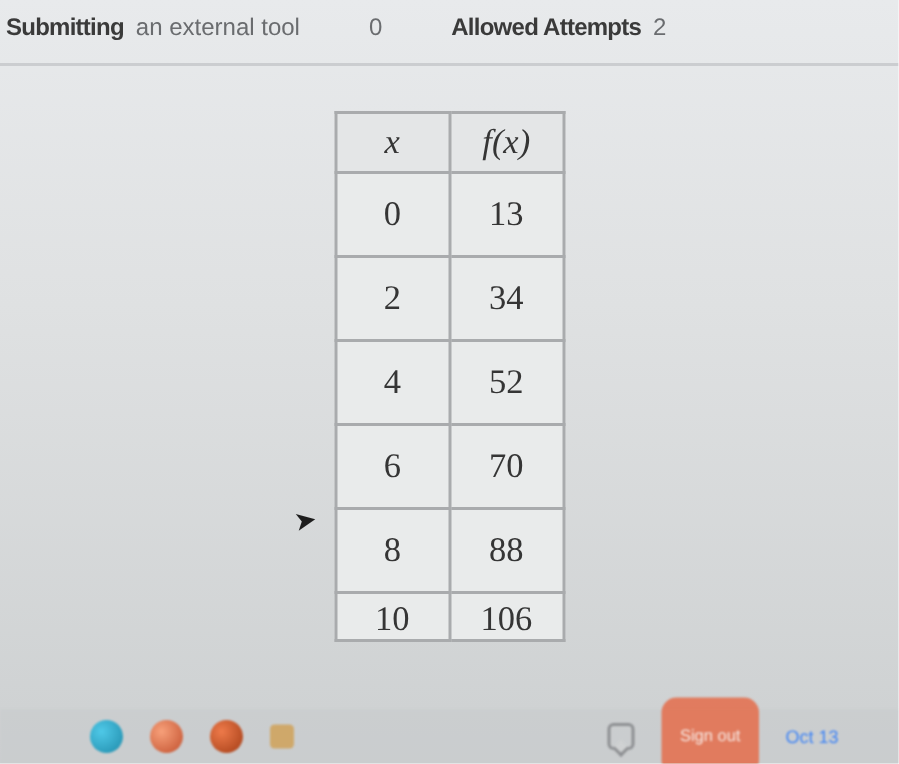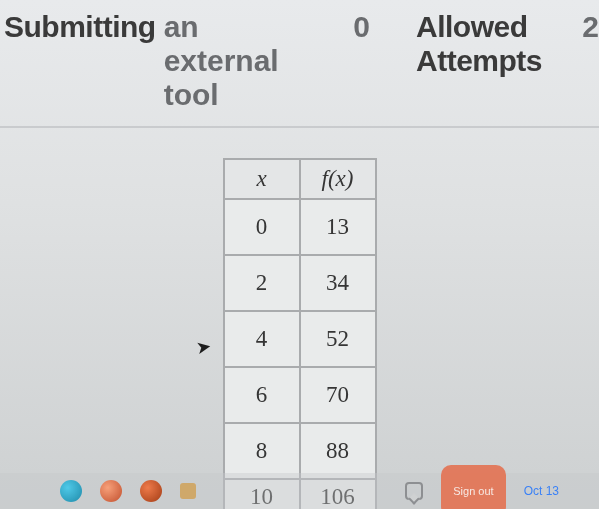--- a/index.html
+++ b/index.html
@@ -9,27 +9,27 @@
       font-family: Arial, Helvetica, sans-serif;
       background: linear-gradient(180deg, #e8eaec 0%, #dfe1e2 40%, #cdd0d1 100%);
       overflow: hidden;
       position: relative;
     }
     .header {
       display: flex;
       align-items: baseline;
       gap: 8px;
       padding: 10px 0 14px 4px;
-      font-size: 30px;
+      font-size: 16px;
       color: #3a3a3a;
       border-bottom: 2px solid rgba(180,183,186,0.55);
       filter: blur(0.3px);
     }
     .strong { font-weight: 700; letter-spacing: -0.5px; }
-    .muted { color: #6a6c6f; font-weight: 700; }
+    .muted { color: #6a6c6f; font-weight: 400; }
     .header .gap { flex: 0 0 auto; width: 30px; }
     .content {
       padding-top: 30px;
       display: flex;
       justify-content: center;
     }
     table {
       border-collapse: collapse;
       background: linear-gradient(180deg, #eceded 0%, #e3e5e5 80%);
     }

